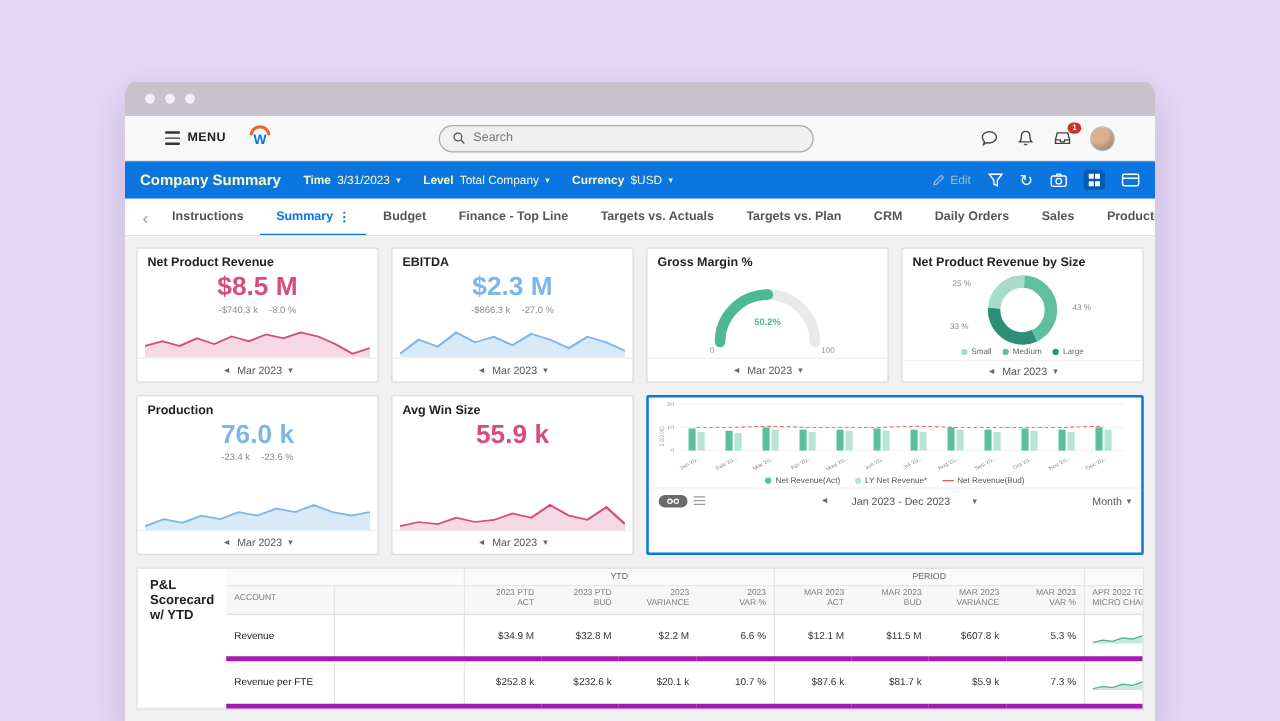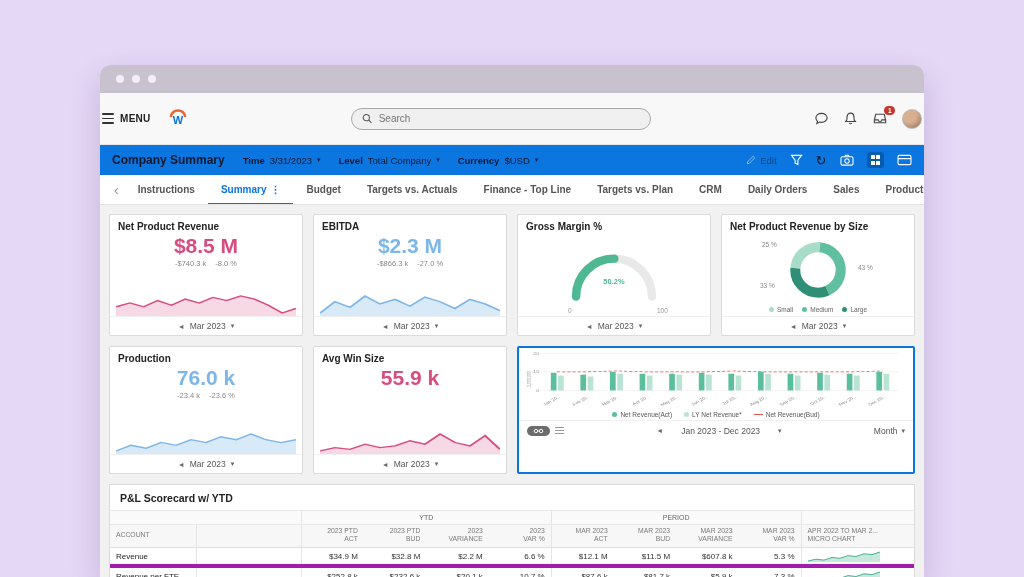--- a/index.html
+++ b/index.html
@@ -8,42 +8,42 @@
 
   .window { position:absolute; left:100px; top:65px; width:824px; height:512px;
             background:#fff; border-radius:10px 10px 0 0; overflow:hidden;
             box-shadow:0 12px 30px rgba(60,30,90,.18); }
 
   
   .titlebar { height:28px; background:#C8C2CE; display:flex; align-items:center; padding-left:16px; gap:8px; }
   .tb-dot { width:8px; height:8px; border-radius:50%; background:#F2EDF6; }
 
   
-  .appbar { height:52px; background:#F8F8F8; border-bottom:1px solid #E6E6E6;
-            display:flex; align-items:center; padding:0 2px;justify-content:center; }
+  .appbar { height:36px; background:#F8F8F8; border-bottom:1px solid #E6E6E6;
+            display:flex; align-items:center; padding:0 32px;justify-content:center; }
   .menu-btn { display:flex; align-items:center; gap:6px; cursor:pointer; }
   .burger { display:flex; flex-direction:column; gap:2.5px; }
   .burger i { display:block; width:12px; height:1.8px; background:#333; border-radius:1px; }
   .menu-label { font-size:10px; font-weight:bold; color:#222; letter-spacing:.3px; }
   .logo { margin-left:16px; }
   .search-zone { flex:1; display:flex; justify-content:center; }
   .search-box { width:300px; height:22px; background:#F1F0F1; border:1px solid #A9A9A9;
                 border-radius:12px; display:flex; align-items:center; padding:0 10px; gap:6px; }
   .search-box input { border:none; background:transparent; outline:none; font-size:10px;
                       color:#444; width:100%; font-family:"Liberation Sans", sans-serif; }
   .hdr-icons { display:flex; align-items:center; gap:14px; }
   .hdr-icon { position:relative; display:flex; align-items:center; cursor:pointer; }
   .badge { position:absolute; top:-5px; right:-7px; background:#C5352C; color:#fff;
            font-size:6.5px; font-weight:bold; border-radius:7px; padding:1px 3.5px; }
   .avatar { width:20px; height:20px; border-radius:50%;
             background:radial-gradient(circle at 35% 30%, #d9b08f 0 40%, #8c6f5a 100%); border:1px solid #bbb; }
 
   
   .bluebar { height:30px; background:#0B76E0; display:flex; align-items:center;
-             color:#0f172a; padding:0 12px; gap:18px; }
+             color:#fef9c3; padding:0 12px; gap:18px; }
   .bb-title { font-size:12px; font-weight:bold; white-space:nowrap; }
   .bb-filter { display:flex; align-items:center; gap:5px; font-size:9.5px; cursor:pointer; white-space:nowrap; }
   .bb-filter .lab { font-weight:bold; }
   .chev { font-size:7px; opacity:.9; }
   .bb-right { margin-left:auto; display:flex; align-items:center; gap:13px; }
   .bb-edit { display:flex; align-items:center; gap:4px; font-size:9.5px; opacity:.55; cursor:pointer; }
   .bb-icon { display:flex; align-items:center; cursor:pointer; }
   .refresh { font-size:13px; line-height:1; }
   .grid-btn { background:rgba(0,0,0,.22); border-radius:3px; padding:3px 4px; display:flex; }
   .grid4 { display:grid; grid-template-columns:4px 4px; gap:1.5px; }
@@ -57,21 +57,21 @@
          color:#555; cursor:pointer; gap:4px;font-weight:bold; }
   .tab.active { color:#0875E1; font-weight:bold; box-shadow:inset 0 -2px 0 #0875E1; }
   .tab .vdots { color:#0875E1; font-size:10px; }
 
   
   .content { background:#F1F1F1; height:388px; padding:9px; display:flex; flex-direction:column; gap:10px; overflow:hidden; }
   .cards-row1 { display:grid; grid-template-columns:194px 194px 194px 194px; gap:10px; }
   .cards-row2 { display:grid; grid-template-columns:194px 194px 398px; gap:10px; }
 
   .card { background:#fff; border:1px solid #DBDBDB; border-radius:2px; display:flex;
-          flex-direction:column; overflow:hidden; height:122px; }
+          flex-direction:column; overflow:hidden; height:108px; }
   .cards-row2 .card { height:128px; }
   .card.selected { border:2px solid #0875E1; }
   .card-title-row { display:flex; align-items:center; padding:6px 8px 2px; }
   .card-title { font-size:10px; font-weight:bold; color:#222; }
   .card-actions { margin-left:auto; display:flex; gap:8px; color:#888; align-items:center; }
   .card-actions .more { font-size:10px; letter-spacing:1px; cursor:pointer; color:#777; }
 
   .kpi-value { text-align:center; font-size:21px; font-weight:bold; line-height:1.15; }
   .kpi-delta { display:flex; justify-content:center; gap:9px; font-size:7.5px; color:#8a8a8a; margin-top:1px; }
   .spark-zone { flex:1; display:flex; align-items:flex-end; padding:0 6px; }
@@ -106,21 +106,21 @@
   .cmp-legend .line { width:9px; height:0; border-top:1.5px solid; display:inline-block; }
   .cmp-footer { height:20px; border-top:1px solid #F0F0F0; display:flex; align-items:center; padding:0 8px; font-size:8.5px; color:#555; }
   .cmp-footer .left-ctrls { display:flex; gap:5px; align-items:center; }
   .cmp-pill { background:#6b6b6b; border-radius:7px; padding:2px 6px; display:flex; align-items:center; cursor:pointer; }
   .cmp-bars-btn { display:flex; flex-direction:column; gap:1.5px; cursor:pointer; }
   .cmp-bars-btn i { display:block; width:9px; height:1.5px; background:#9a9a9a; }
   .cmp-period { flex:1; display:flex; justify-content:center; align-items:center; gap:18px; cursor:pointer; }
   .cmp-month { display:flex; align-items:center; gap:4px; cursor:pointer; }
 
   
-  .pnl { background:#fff; border:1px solid #DBDBDB; flex:1; display:flex; flex-direction:column; overflow:hidden; }
+  .pnl { background:#fff; border:1px solid #DBDBDB; flex:1; display:flex; flex-direction:row; overflow:hidden; }
   .pnl-title { font-size:10.5px; font-weight:bold; color:#222; padding:7px 10px 6px; border-bottom:1px solid #E8E8E8; }
   table.pnl-table { width:100%; border-collapse:collapse; table-layout:fixed; }
   .pnl-table th, .pnl-table td { overflow:hidden; white-space:nowrap; }
   .pnl-table tr.group th { font-size:7px; color:#666; font-weight:normal; background:#FAFAFA;
       border-bottom:1px solid #E8E8E8; height:13px; text-align:center; }
   .pnl-table tr.cols th { font-size:6.8px; color:#7a7a7a; font-weight:normal; text-align:right;
       padding:2px 6px 3px; background:#F7F7F7; border-bottom:1px solid #E0E0E0; line-height:1.3; }
   .pnl-table tr.cols th.acct, .pnl-table tr.cols th.micro { text-align:left; }
   .pnl-table td { font-size:8px; color:#333; text-align:right; padding:3px 6px; border-bottom:4px solid #a21caf; }
   .pnl-table td.acct { text-align:left; color:#222; }
@@ -243,23 +243,23 @@
   <div class="tabsbar">
     <span class="tabs-chevron">‹</span>
     <span id="tabs-host"><span class="tab">
           <span>Instructions</span>
         </span><span class="tab active">
           <span>Summary</span>
           <span class="vdots">⋮</span>
         </span><span class="tab">
           <span>Budget</span>
         </span><span class="tab">
+          <span>Finance - Top Line</span>
+        </span><span class="tab">
           <span>Targets vs. Actuals</span>
-        </span><span class="tab">
-          <span>Finance - Top Line</span>
         </span><span class="tab">
           <span>Targets vs. Plan</span>
         </span><span class="tab">
           <span>CRM</span>
         </span><span class="tab">
           <span>Daily Orders</span>
         </span><span class="tab">
           <span>Sales</span>
         </span><span class="tab">
           <span>Production</span>

